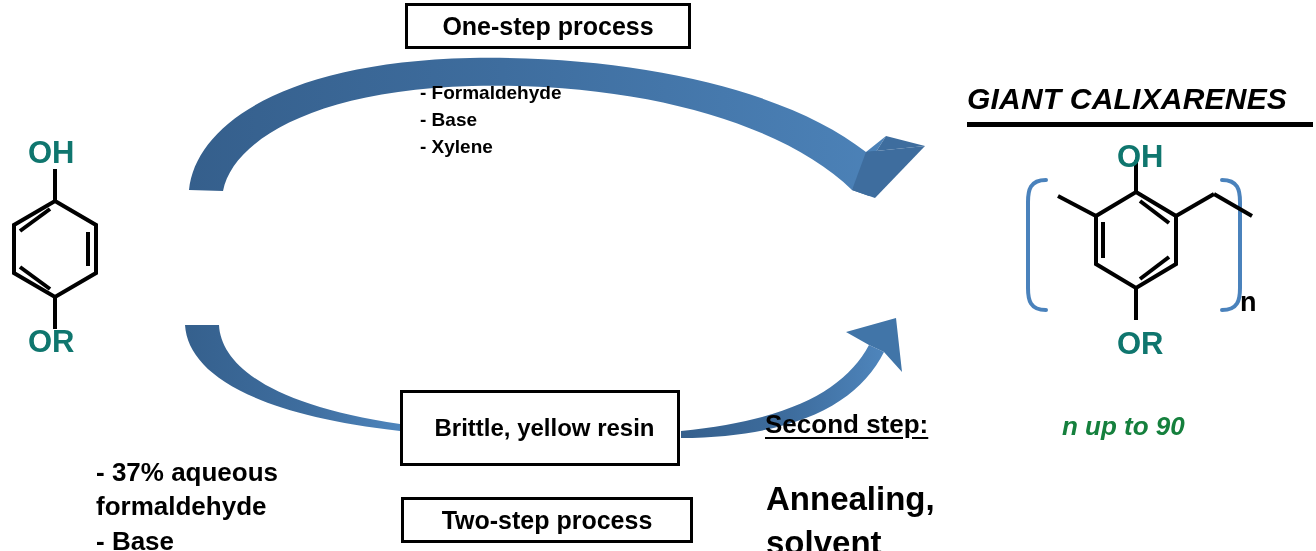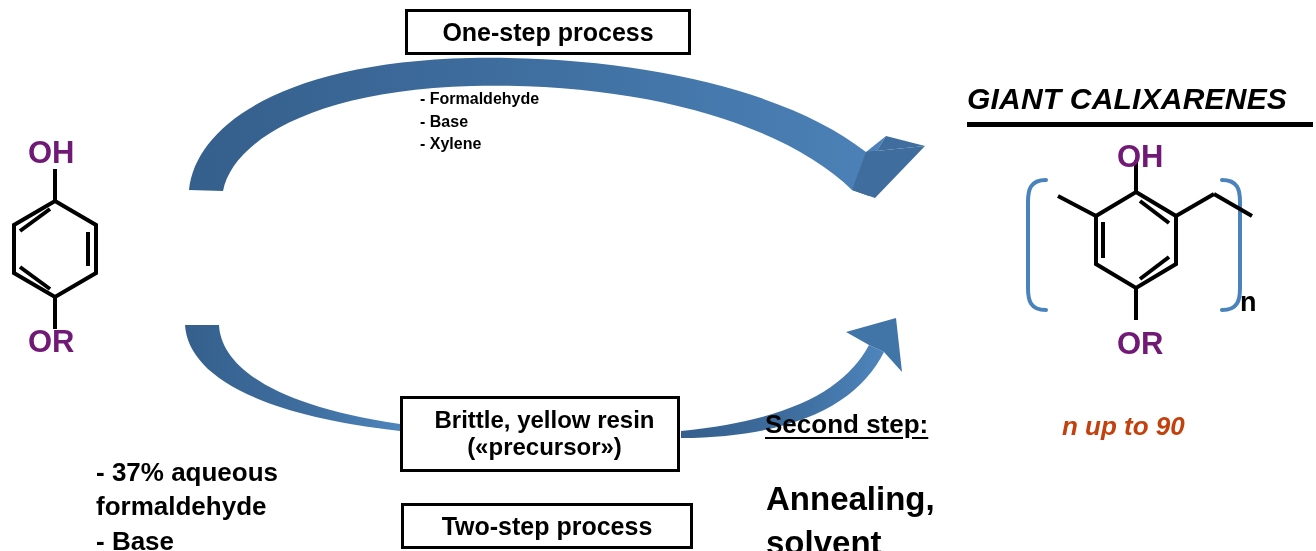--- a/index.html
+++ b/index.html
@@ -24,21 +24,20 @@
     background: #ffffff;
     display: flex;
     flex-direction: column;
     align-items: center;
     justify-content: center;
     font-weight: bold;
     color: #000000;
     box-sizing: border-box;
     line-height: 1.12;
     text-align: center;
-    margin-top: 6px;
   }
   #one-step-box {
     left: 405px; top: 3px; width: 286px; height: 46px;
     font-size: 25px;
   }
   #two-step-box {
     left: 401px; top: 497px; width: 292px; height: 46px;
     font-size: 25px;
   }
   #precursor-box {
@@ -48,21 +47,21 @@
   }
 
   
   .txt {
     position: absolute;
     font-weight: bold;
     color: #000000;
     white-space: pre;
     line-height: 1.30;
   }
-  #reagent-list { left: 420px; top: 88px; font-size: 16px; line-height: 1.42; }
+  #reagent-list { left: 420px; top: 80px; font-size: 19px; line-height: 1.42; }
   #first-step-heading {
     left: 100px; top: 398px; font-size: 26px;
     text-decoration: underline; text-underline-offset: 4px;
   }
   #first-step-body { left: 96px; top: 455px; font-size: 26px; line-height: 1.32; }
   #second-step-heading {
     left: 765px; top: 408px; font-size: 26px;
     text-decoration: underline; text-underline-offset: 4px;
   }
   #second-step-body {
@@ -87,30 +86,30 @@
     left: 967px; top: 122px;
     width: 346px; height: 5px;
     background: #000000;
   }
   #n-note {
     position: absolute;
     left: 1062px; top: 411px;
     font-size: 26px;
     font-weight: bold;
     font-style: italic;
-    color: #c2410c;
+    color: #15803d;
     white-space: nowrap;
   }
 
   
   .chem-label {
     position: absolute;
     font-weight: bold;
     font-size: 31px;
-    color: #701a75;
+    color: #0f766e;
     white-space: nowrap;
   }
   .chem-sub {
     position: absolute;
     font-weight: bold;
     font-size: 27px;
     color: #000000;
   }
   svg { display: block; overflow: visible; }
 </style>
@@ -208,21 +207,20 @@
 
   <div id="one-step-box" class="box-label">
     <span>One-step process</span>
   </div>
   <div id="reagent-list" class="txt">- Formaldehyde
 - Base
 - Xylene</div>
 
   <div id="precursor-box" class="box-label">
     <span>Brittle, yellow resin</span>
-    <span>(«precursor»)</span>
   </div>
   <div id="two-step-box" class="box-label">
     <span>Two-step process</span>
   </div>
 
   <div id="first-step-body" class="txt">- 37% aqueous
 formaldehyde
 - Base</div>
 
   <div id="second-step-heading" class="txt">Second step:</div>

